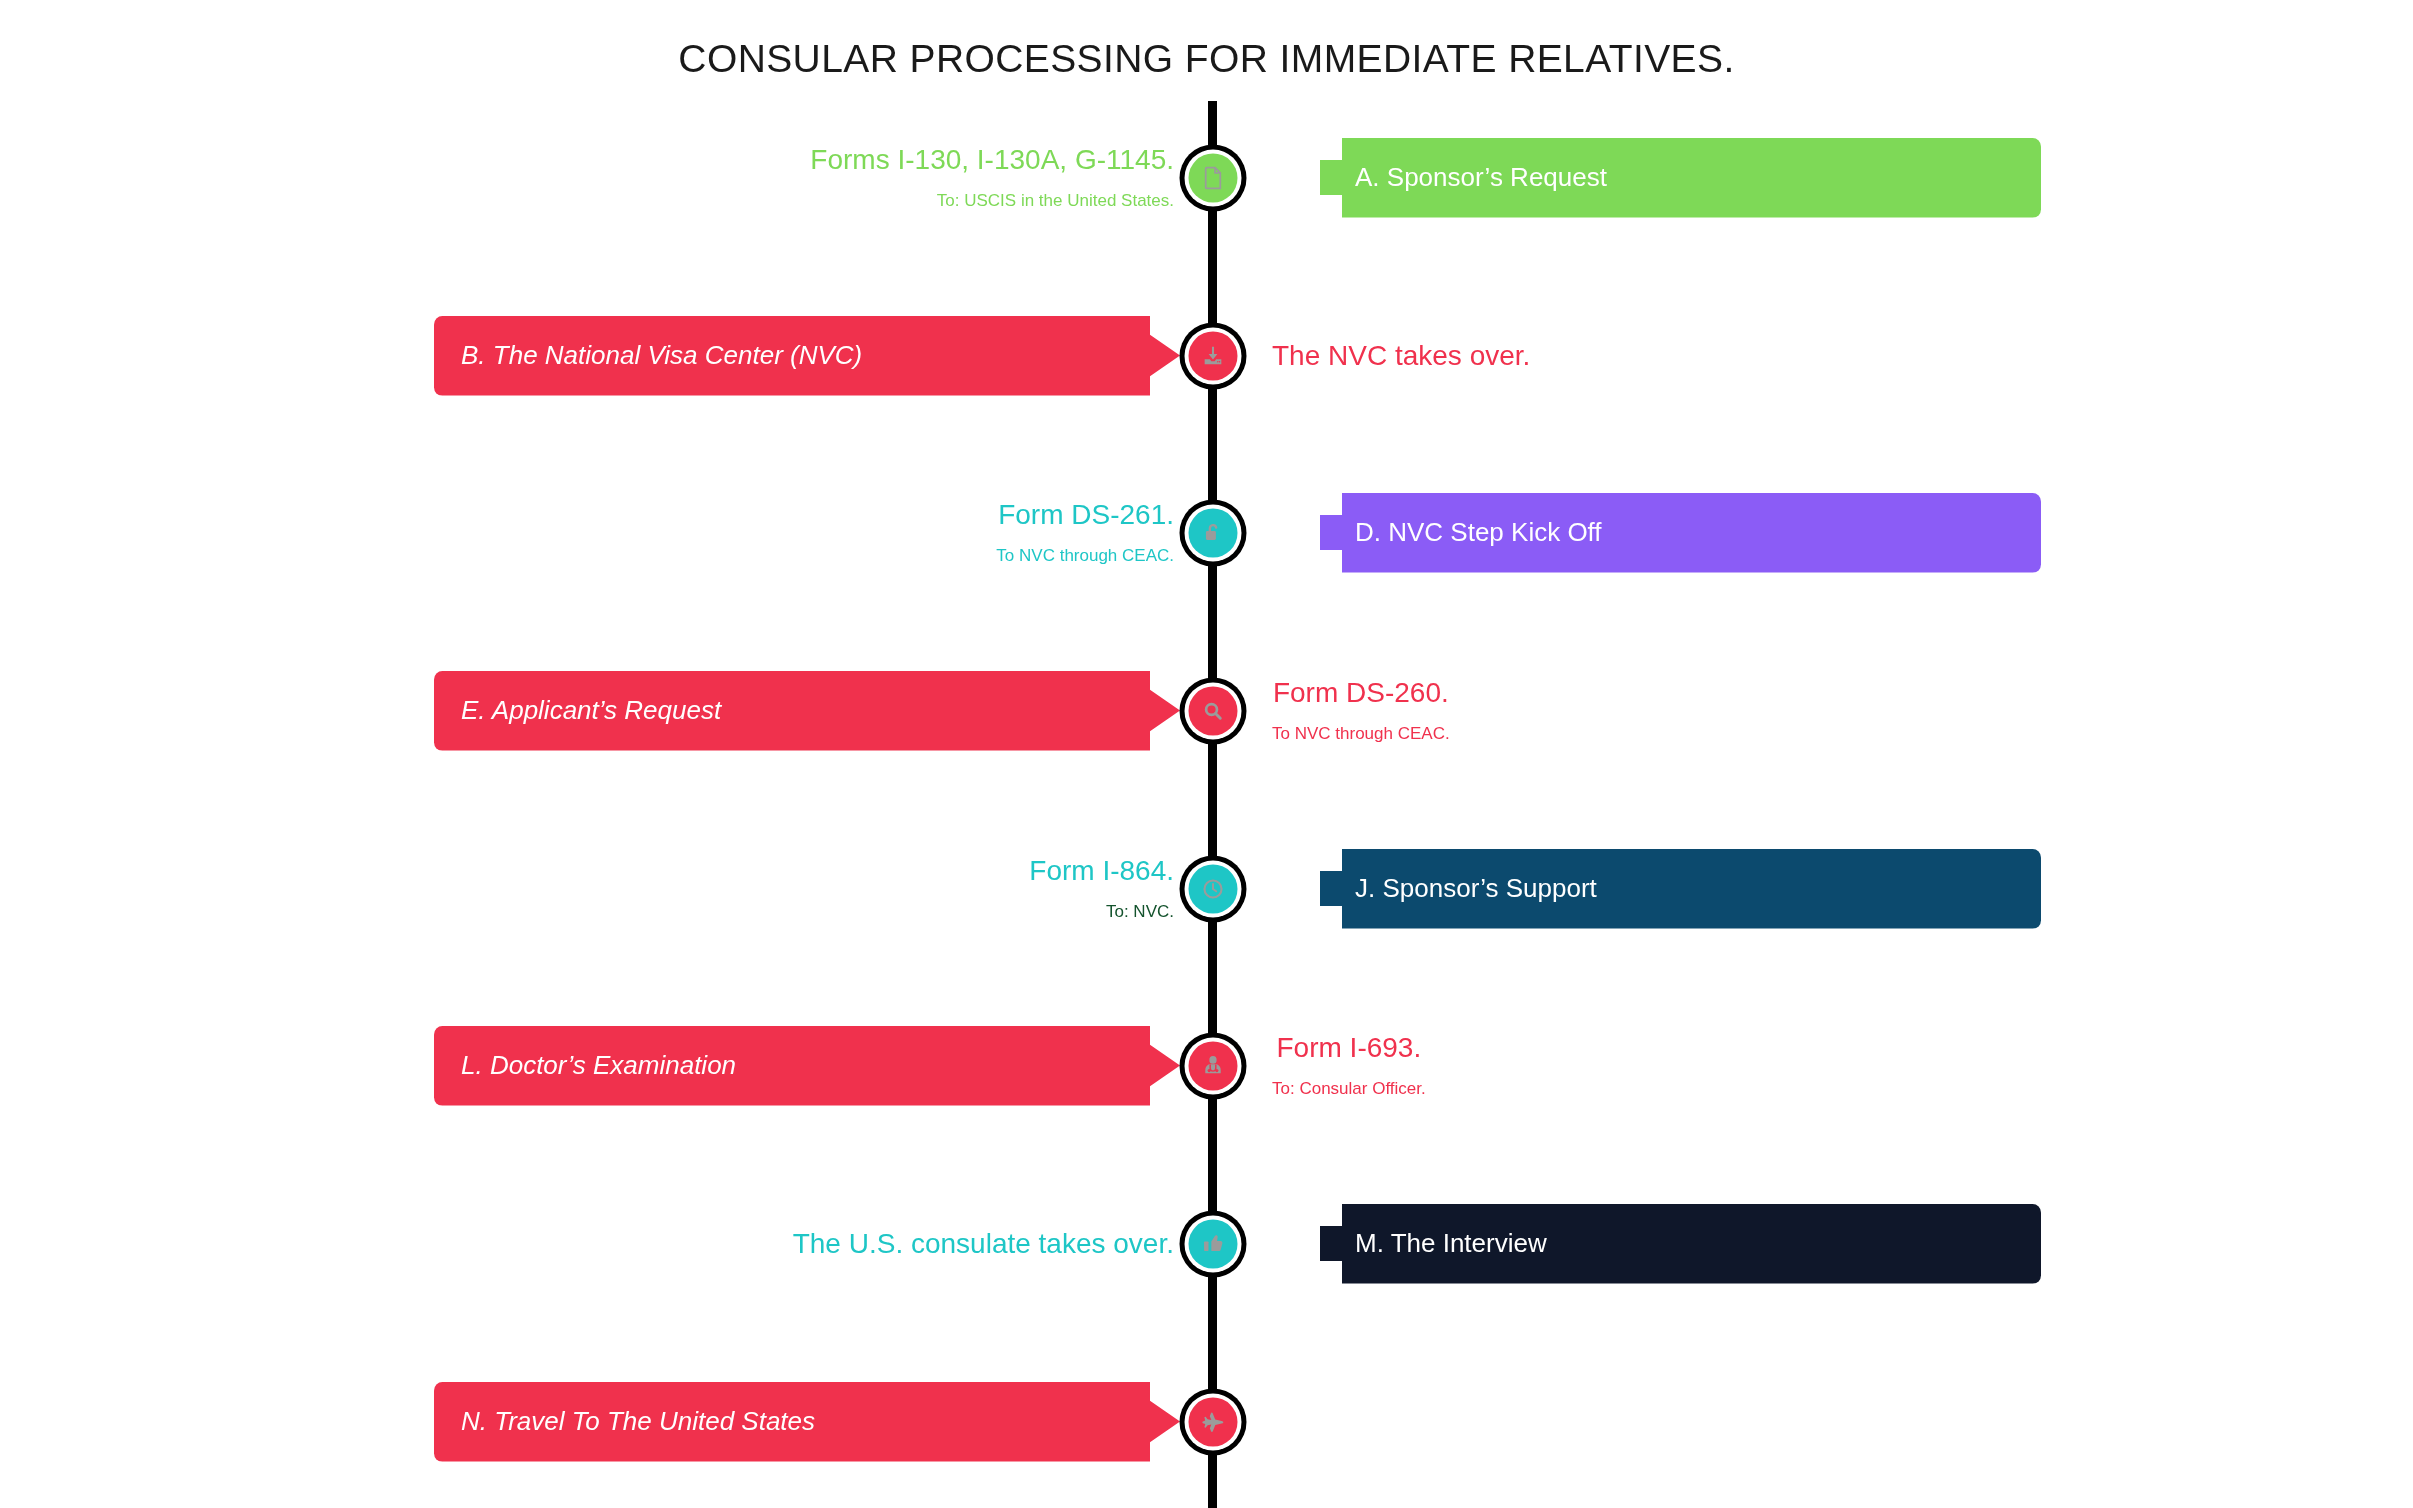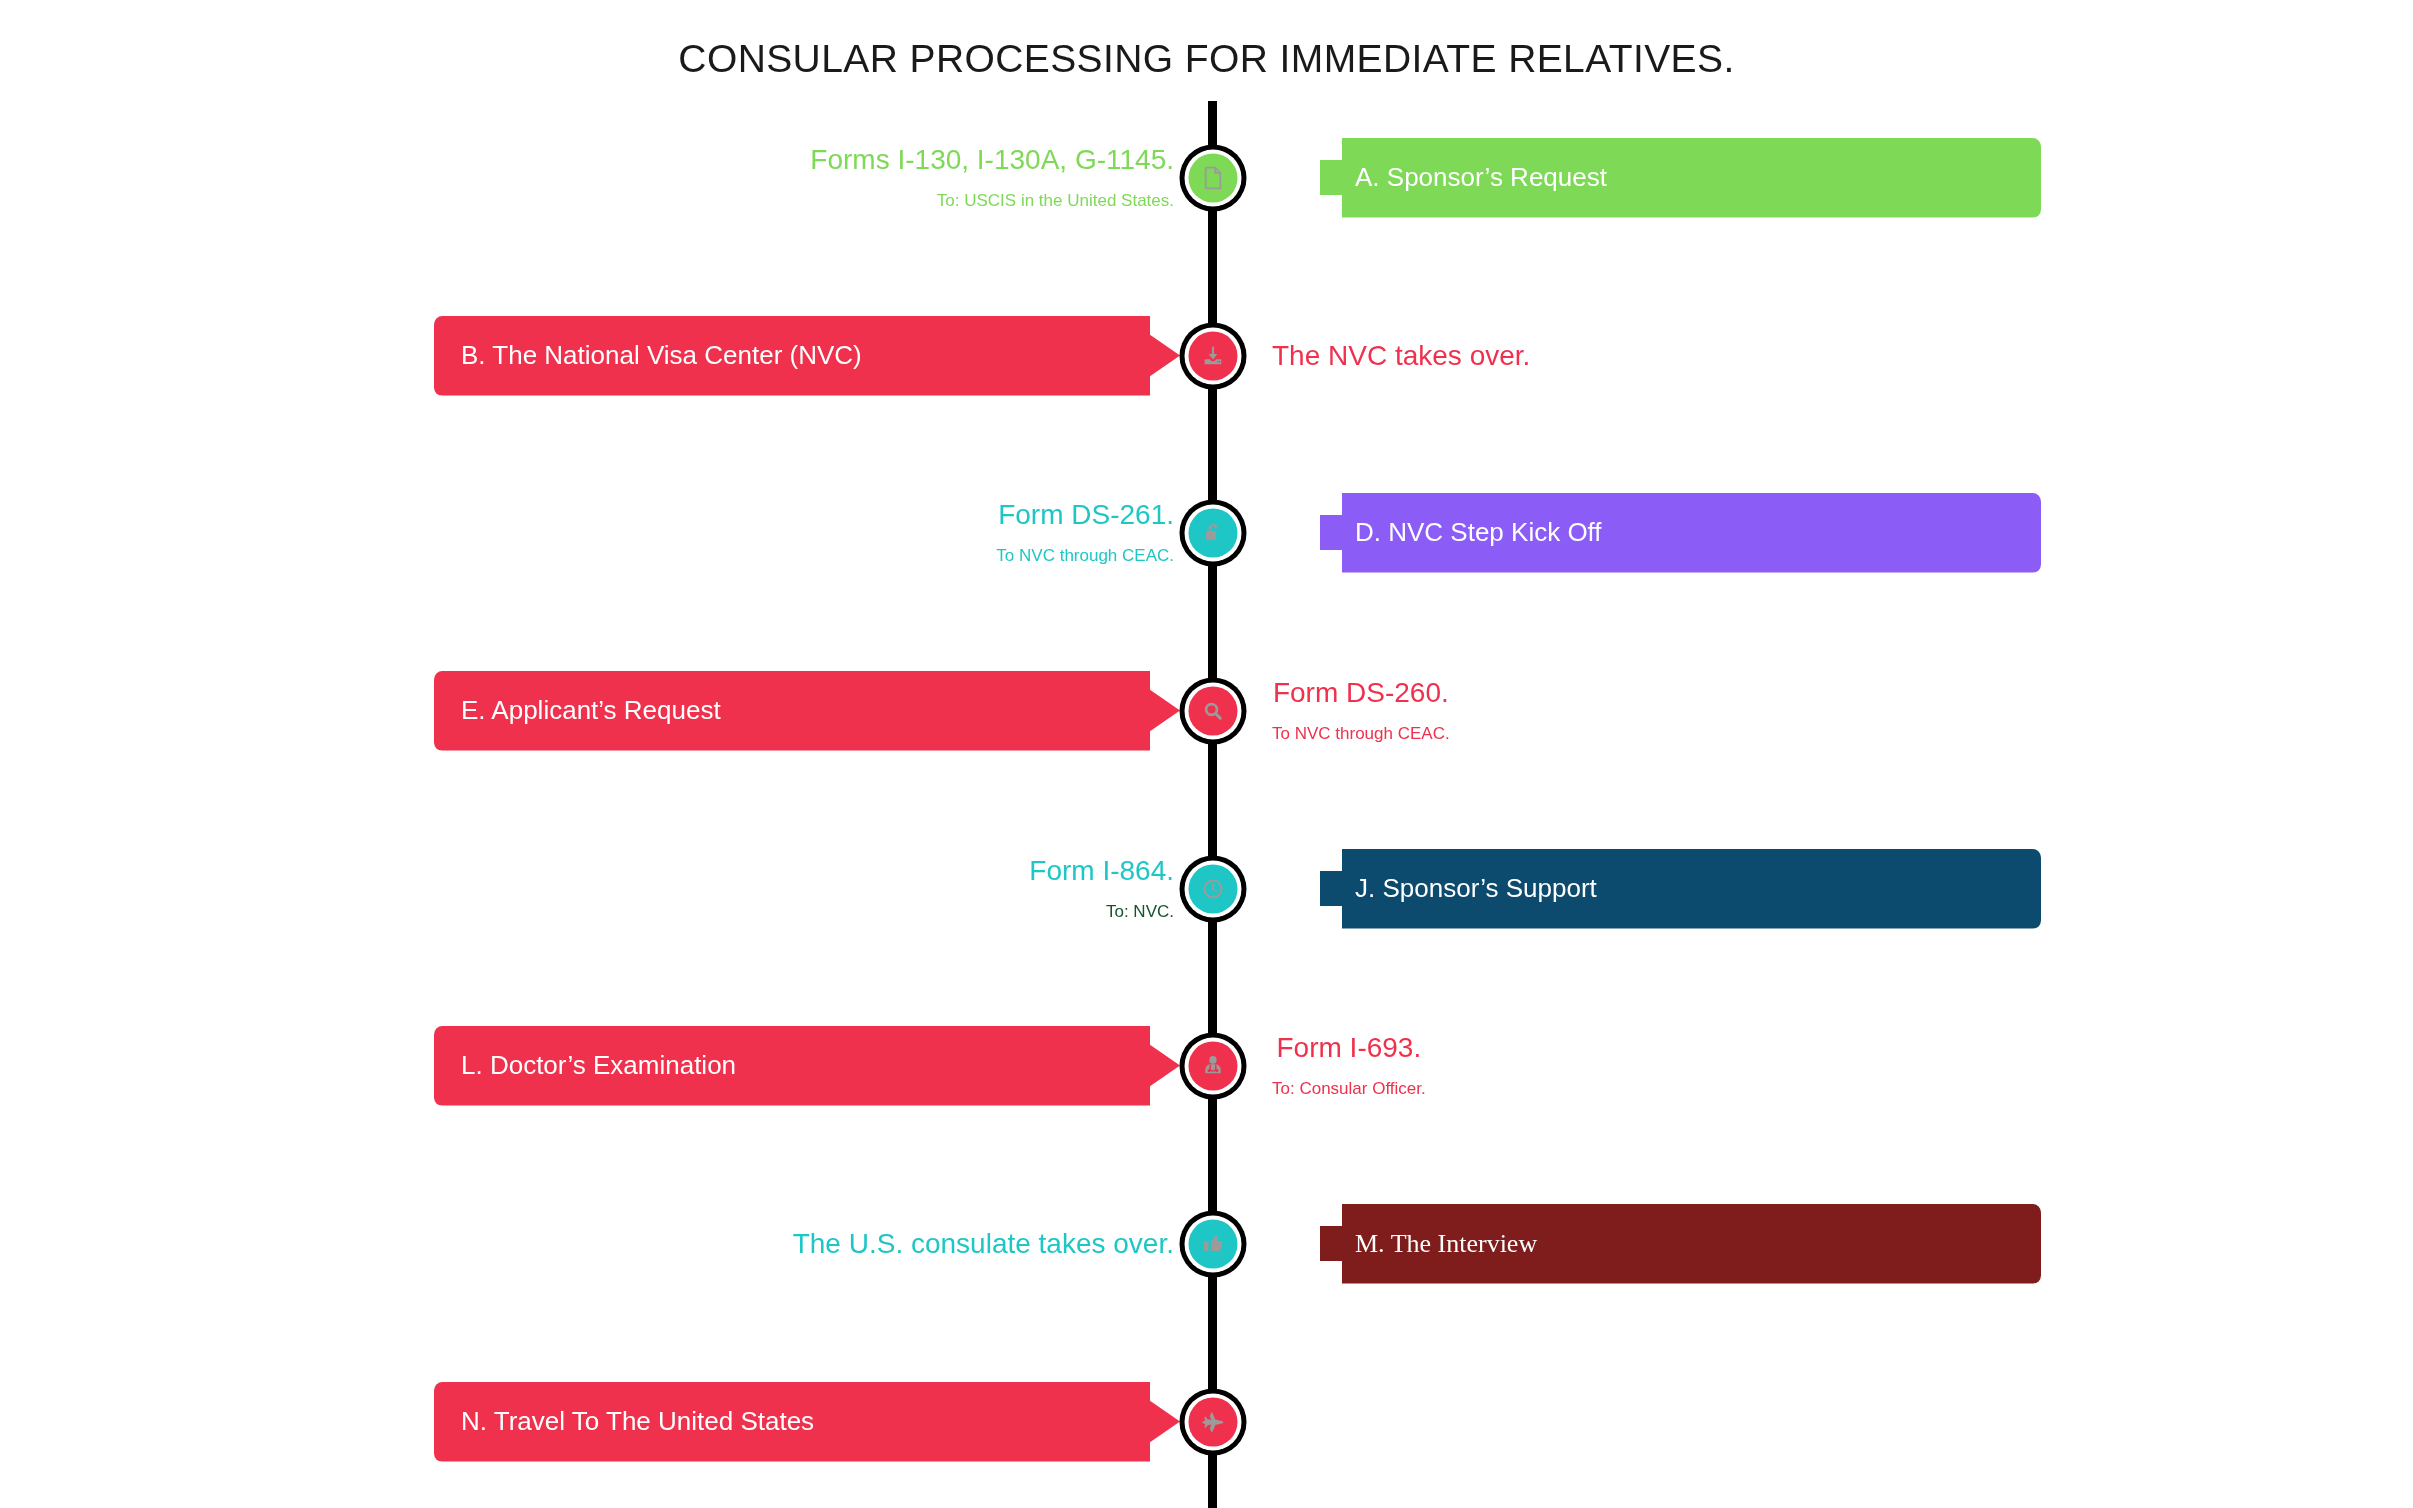--- a/index.html
+++ b/index.html
@@ -122,20 +122,21 @@
     left: 434px;
     width: 746px;
     border-radius: 8.4px 0 0 8.4px;
     padding-left: 27px;
     clip-path: polygon(
       0% 0%, calc(100% - 30px) 0%,
       calc(100% - 30px) 24%, 100% 50%,
       calc(100% - 30px) 76%, calc(100% - 30px) 100%,
       0% 100%
     );
+    font-style: italic;
   }
 
   
   .side-note {
     position: absolute;
     top: 50%;
     transform: translateY(-50%);
     z-index: 3;
     line-height: 1.08;
   }
@@ -291,21 +292,21 @@
        <path d="M9.3 10.6v3.6a2.7 2.7 0 0 0 5.4 0v-3.6" fill="none" stroke="#f0314d" stroke-width="1.4"></path>
        <circle cx="8.3" cy="16.4" r="1.5" fill="#f0314d"></circle>
        <circle cx="15.7" cy="16.4" r="1.5" fill="#f0314d"></circle>
                 </svg>
               </span>
             </div>
           </div>
         </div>
       </div>
       <div class="timeline-row" style="top: 1185px;">
-        <div class="bar bar-right" style="background: #7f1d1d; font-family: Liberation Serif, serif;">
+        <div class="bar bar-right" style="background: #0f172a;">
           <span class="bar-label">M. The Interview</span>
         </div>
         <div class="side-note note-left">
           <span class="note-primary" style="color: rgb(30, 198, 198);">The U.S. consulate takes over.</span>
         </div>
         <div class="node-marker">
           <div class="node-ring">
             <div class="node-disc" style="background: rgb(30, 198, 198);">
               <span>
                 <svg width="25" height="25" viewBox="0 0 24 24" fill="#9b9b9b" aria-hidden="true">

